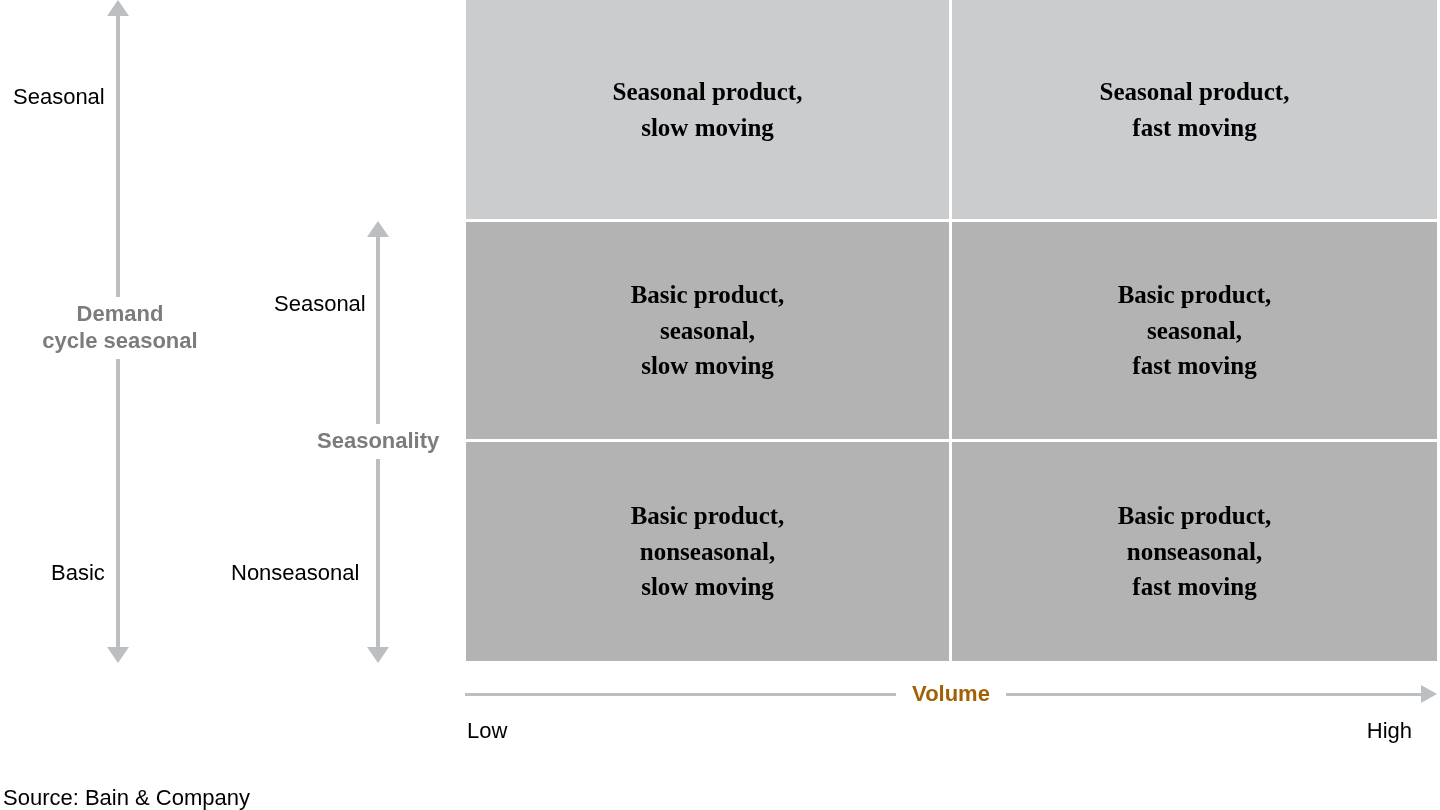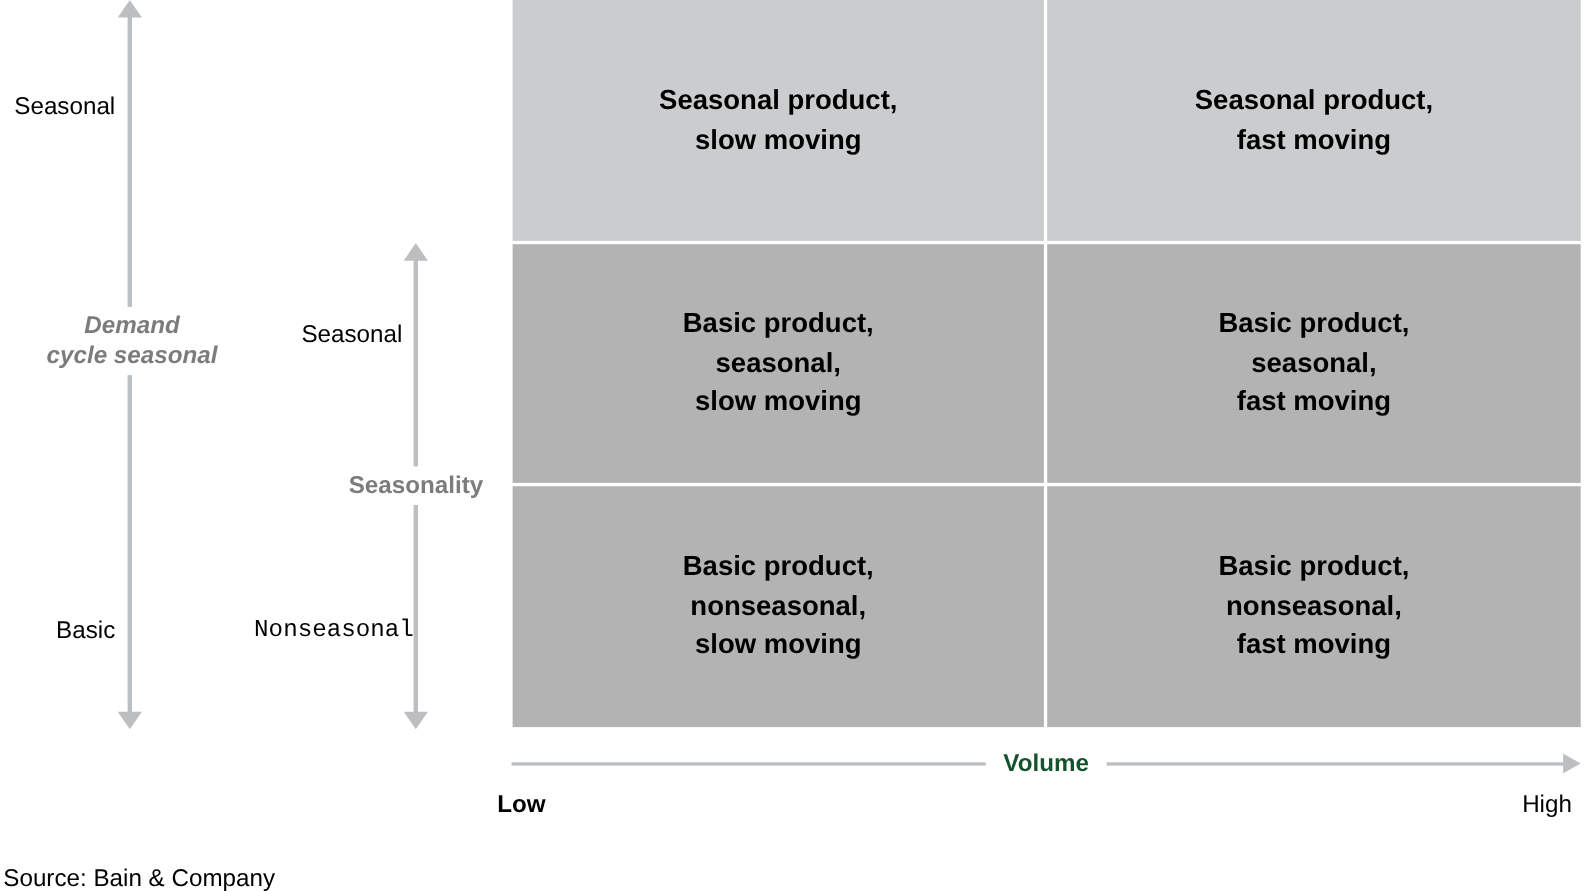--- a/index.html
+++ b/index.html
@@ -82,20 +82,21 @@
     position: absolute;
     display: flex;
     align-items: center;
     justify-content: center;
     text-align: center;
     font-size: 25px;
     font-weight: bold;
     color: #000000;
     line-height: 1.42;
     box-sizing: border-box;
+    font-family: Liberation Serif, serif;
   }
 
   
   #h-axis {
     position: absolute;
     left: 465px;
     top: 684px;
     width: 972px;
     height: 20px;
   }
@@ -115,21 +116,21 @@
     border-bottom: 9px solid transparent;
     border-left: 16px solid #bcbfc1;
   }
   .h-title {
     position: absolute;
     top: -3px;
     left: 50%;
     transform: translateX(-50%);
     font-size: 22px;
     font-weight: bold;
-    color: #14532d;
+    color: #a16207;
     background: #ffffff;
     padding: 0 16px;
     line-height: 1.2;
     white-space: nowrap;
   }
   .h-tick {
     position: absolute;
     font-size: 22px;
     color: #000000;
     white-space: nowrap;
@@ -153,34 +154,34 @@
 <div class="v-axis" style="left:105px; top:0px; height:663px;">
   <div class="v-head-up"></div>
   <div class="v-stem"></div>
   <div class="v-head-down"></div>
 </div>
 
 <div class="axis-tick" style="left:3px; top:86px;">Seasonal</div>
 
 <div class="axis-tick" style="left:41px; top:562px;text-align:right;">Basic</div>
 
-<div class="axis-title" style="left:23px; top:279px; width:182px;font-style:italic;">
+<div class="axis-title" style="left:23px; top:297px; width:182px;">
   <span>Demand</span><br>
   <span>cycle seasonal</span>
 </div>
 
 <div class="v-axis" style="left:365px; top:221px; height:442px;">
   <div class="v-head-up"></div>
   <div class="v-stem"></div>
   <div class="v-head-down"></div>
 </div>
 
 <div class="axis-tick" style="left:264px; top:293px;">Seasonal</div>
 
-<div class="axis-tick" style="left:221px; top:562px;font-family:Liberation Mono, monospace;">Nonseasonal</div>
+<div class="axis-tick" style="left:221px; top:562px;">Nonseasonal</div>
 
 <div class="axis-title" style="left:299px; top:424px; text-align:right;margin-left:12px;">Seasonality</div>
 
 <div id="matrix">
 
   <div class="cell" style="left:0px; top:0px; width:483px; height:219px; background:#cbcccd;">
     <div>
       <span>Seasonal product,</span><br>
       <span>slow moving</span>
     </div>
@@ -225,17 +226,17 @@
     </div>
   </div>
 </div>
 
 <div id="h-axis">
   <div class="h-line" style="left:0px; right:14px;"></div>
   <div class="h-head-right"></div>
   <div class="h-title">Volume</div>
 </div>
 
-<div class="h-tick" style="left:452px; top:720px;font-weight:bold;">Low</div>
-
-<div class="h-tick" style="right:11px; top:720px;text-align:right;">High</div>
+<div class="h-tick" style="left:467px; top:720px;">Low</div>
+
+<div class="h-tick" style="right:28px; top:720px;text-align:right;">High</div>
 
 <div id="source-note">Source: Bain &amp; Company</div>
 
 </body></html>

